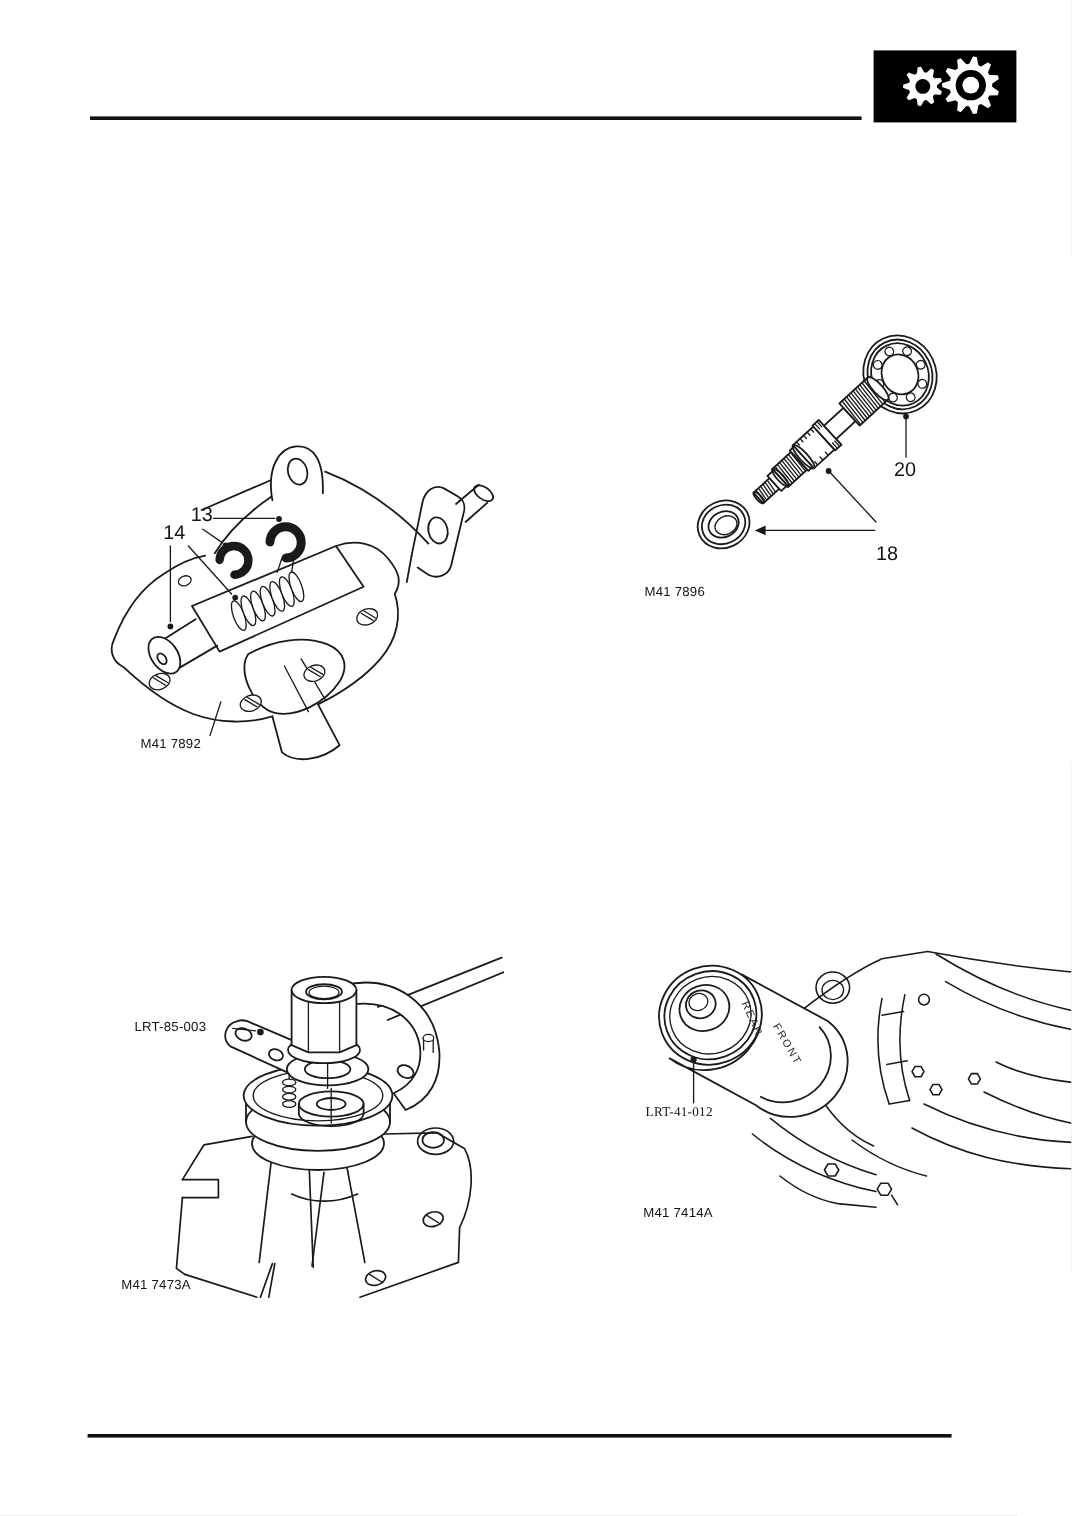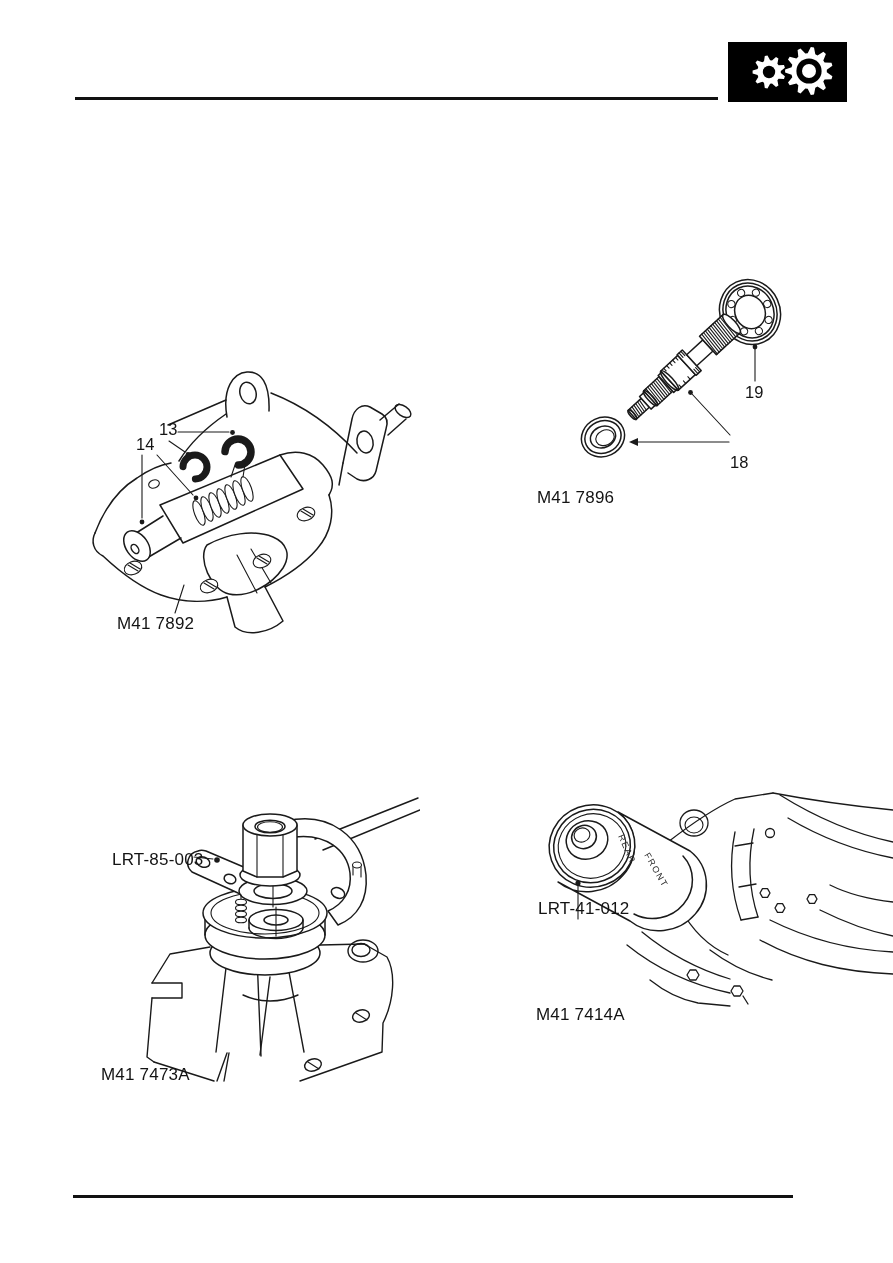--- a/index.html
+++ b/index.html
@@ -4,21 +4,21 @@
 <style>
   html,body{margin:0;padding:0;background:#e8e8e8;}
   #page{
     position:relative;width:893px;height:1263px;background:#ffffff;
     font-family:"Liberation Sans",sans-serif;color:#161616;overflow:hidden;
     margin:0 auto;
   }
   .rule{position:absolute;background:#111;}
   #badge{position:absolute;left:728px;top:42px;width:119px;height:60px;background:#000;}
   .fig{position:absolute;}
-  .lbl{position:absolute;font-size:17px;color:#141414;white-space:nowrap;letter-spacing:.2px;}
+  .lbl{position:absolute;font-size:11px;color:#141414;white-space:nowrap;letter-spacing:.2px;}
   .callout{position:absolute;font-size:16.5px;color:#141414;white-space:nowrap;}
   svg{display:block;}
   .ink{stroke:#1a1a1a;fill:none;stroke-width:1.5;stroke-linecap:round;stroke-linejoin:round;}
   .thin{stroke-width:1.1;}
   .wfill{fill:#ffffff;}
   .dot{fill:#1a1a1a;stroke:none;}
 </style>
 </head>
 <body>
 
@@ -177,21 +177,21 @@
       <g class="thin">
         <path d="M220,79 L220,111"></path>
           <circle class="dot" cx="220" cy="77" r="2.4"></circle>
         <path d="M157,124 L195,165"></path>
           <circle class="dot" cx="155.5" cy="122.5" r="2.4"></circle>
         <path d="M97,172 L194,172"></path>
           <polygon class="dot" points="94,172 103,168 103,176"></polygon>
       </g>
     </g>
   </svg>
-  <div class="callout" style="left:745px;top:383px;">19</div>
+  <div class="callout" style="left:745px;top:383px;">20</div>
   <div class="callout" style="left:730px;top:436px;margin-top:17px;">18</div>
   <div class="lbl" style="left:537px;top:488px;">M41 7896</div>
 
   <svg class="fig" style="left:110px;top:795px;" width="310" height="295" viewBox="0 0 310 295">
     <g class="ink">
 
       <g stroke-width="1.4">
         <path d="M100,152 L60,159 L42,188"></path>
         <path d="M42,188 L72,188 L72,203 L42,203"></path>
         <path d="M42,203 L37,262 L44,267"></path>
@@ -294,17 +294,17 @@
       <ellipse cx="54" cy="47" rx="12.5" ry="11.5" transform="rotate(-20 54 47)"></ellipse>
       <ellipse class="thin" cx="52" cy="45" rx="8" ry="7" transform="rotate(-20 52 45)"></ellipse>
 
       <text transform="translate(88,46) rotate(66)" font-size="9" letter-spacing="1.5" fill="#2a2a2a" stroke="none" font-family="Liberation Sans, sans-serif">REAR</text>
       <text transform="translate(114,65) rotate(60)" font-size="9" letter-spacing="1.5" fill="#2a2a2a" stroke="none" font-family="Liberation Sans, sans-serif">FRONT</text>
 
       <circle class="dot" cx="48" cy="93" r="2.6"></circle>
       <path class="thin" d="M48,96 L48,129"></path>
     </g>
   </svg>
-  <div class="lbl" style="left:538px;top:899px;">LRT-41-012</div>
+  <div class="lbl" style="left:538px;top:921px;font-family:Liberation Serif, serif;">LRT-41-012</div>
   <div class="lbl" style="left:536px;top:985px;margin-top:20px;">M41 7414A</div>
 
   <div class="rule" style="left:73px;top:1195px;width:720px;height:3px;"></div>
 </div>
 
 </body></html>

